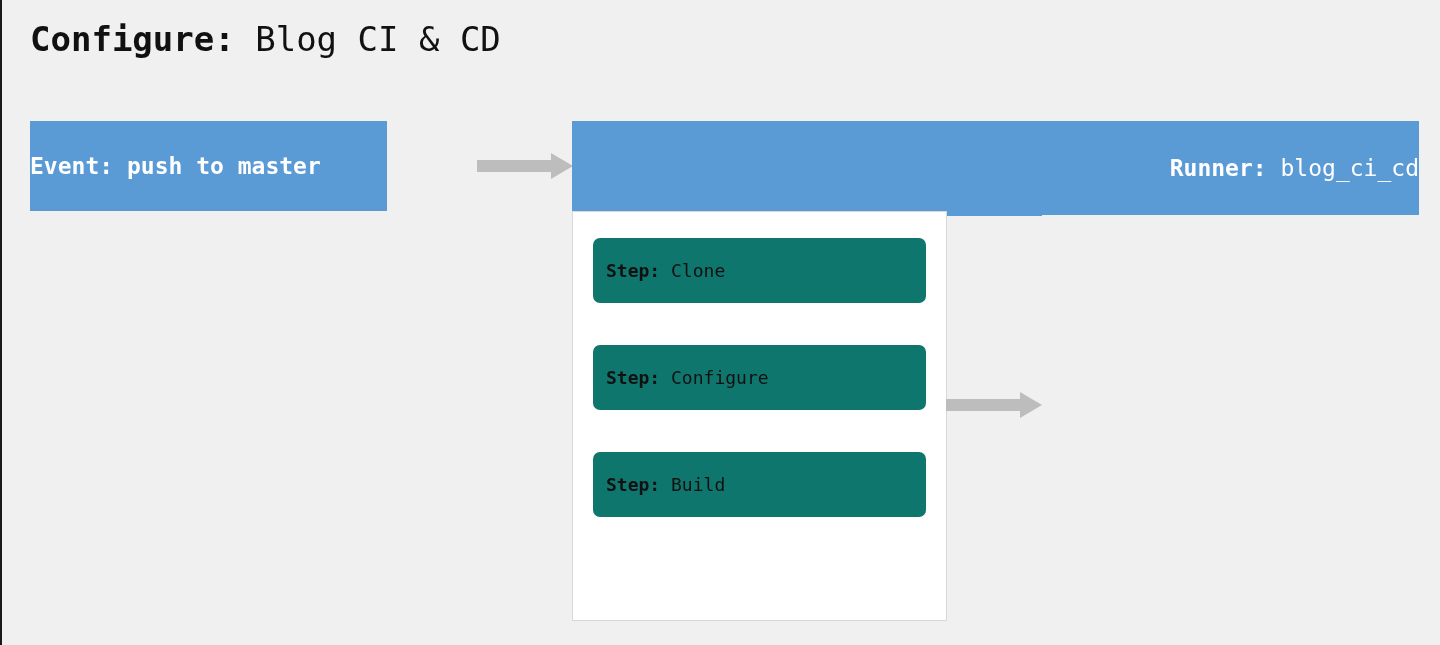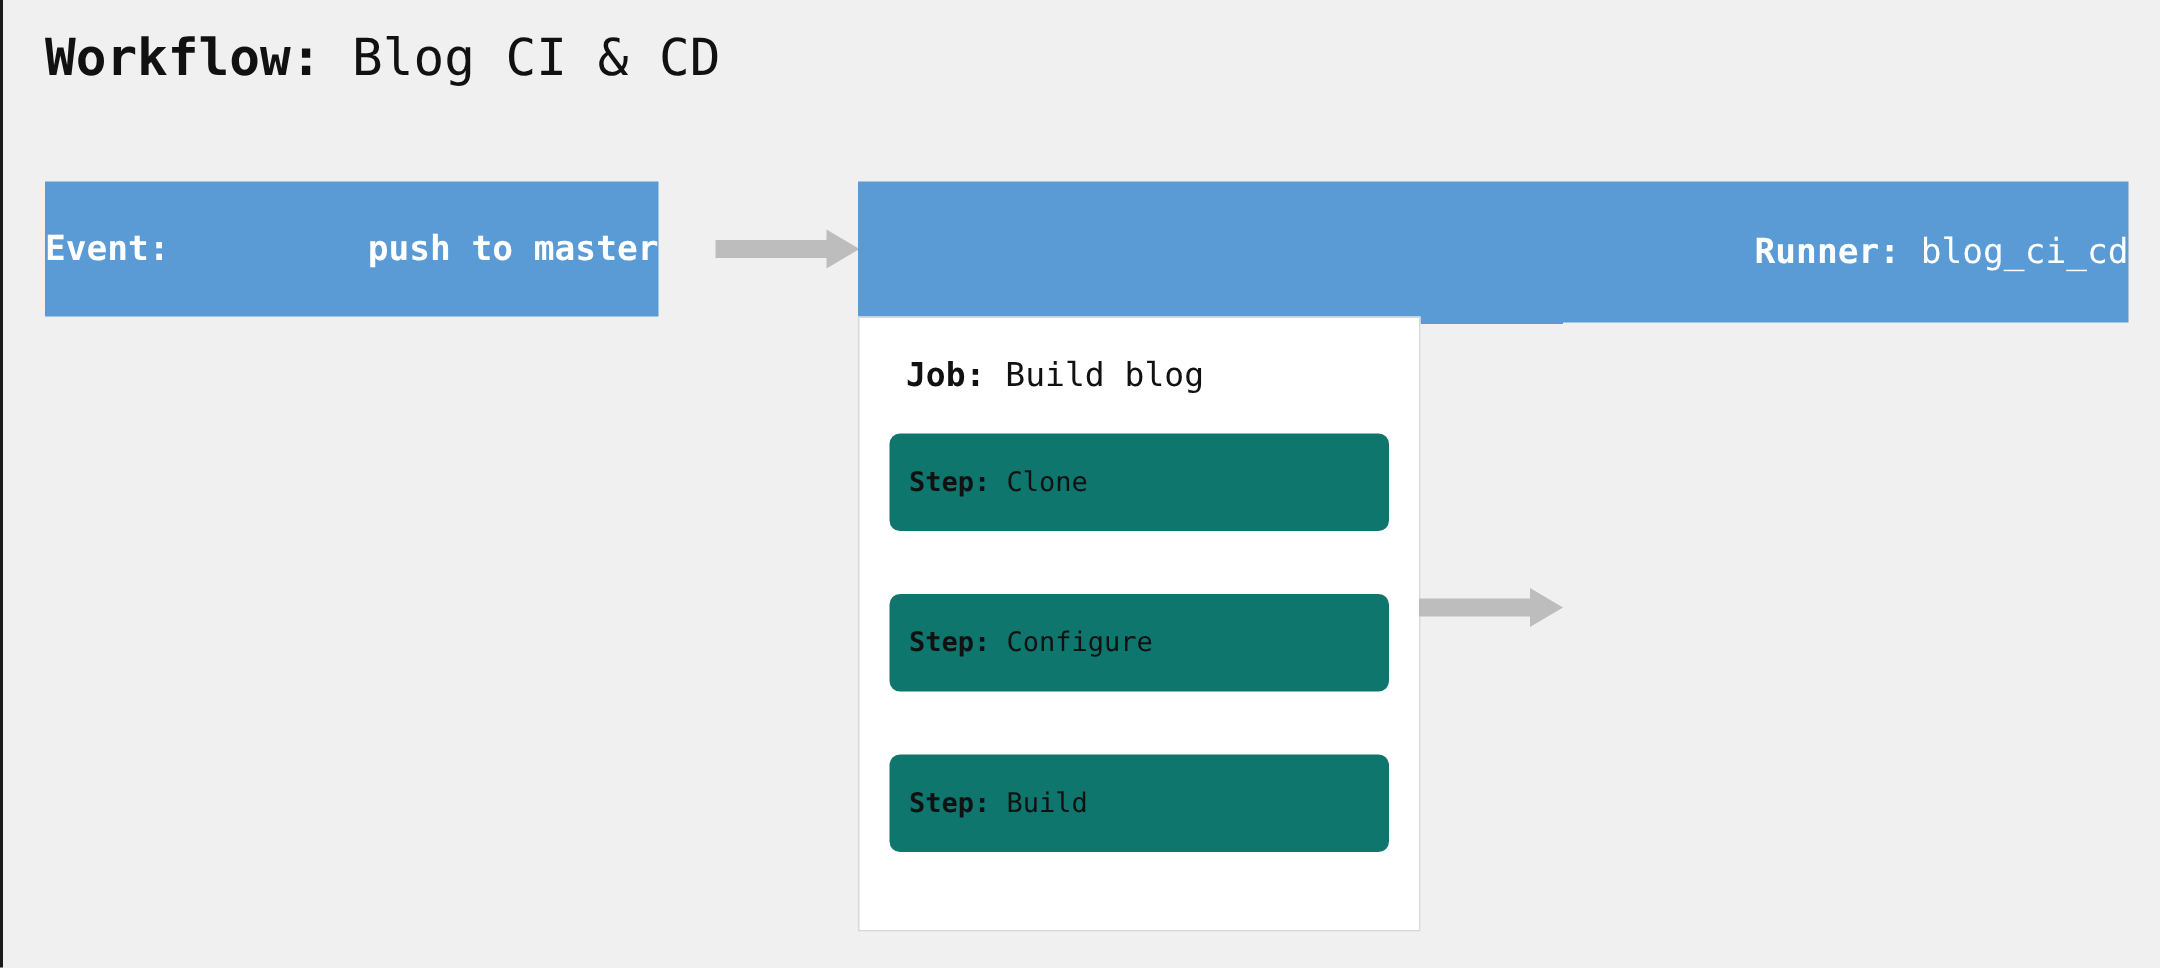--- a/index.html
+++ b/index.html
@@ -30,26 +30,26 @@
     letter-spacing: 0px;
   }
   .title .k { font-weight: bold; }
   .title .v { font-weight: normal; margin-top: 39px; }
 
   
   .event-box {
     position: absolute;
     left: 28px;
     top: 121px;
-    width: 409px;
+    width: 357px;
     height: 90px;
     background: #5b9bd5;
     display: flex;
     align-items: center;
-    justify-content: space-between;
+    justify-content: flex-start;
     color: #ffffff;
     font-size: 23px;
     white-space: nowrap;
   }
   .event-box .k { font-weight: bold; }
   .event-box .v { font-weight: bold; }
 
   
   .arrow {
     position: absolute;
@@ -159,21 +159,21 @@
     color: #111111;
     white-space: nowrap;
   }
   .step-label .k { font-weight: bold; }
   .step-label .v { font-weight: normal; }
 </style>
 </head>
 <body>
 
 <div class="title">
-  <span class="k">Workflow:</span> 
+  <span class="k">Configure:</span> 
   <span class="v">Blog CI &amp; CD</span>
 </div>
 
 <div class="event-box">
   <span class="k">Event:</span>
   <span>&nbsp;</span>
   <span class="v">push to master</span>
 </div>
 
 <div class="arrow" id="arrow-event-runner">
@@ -187,24 +187,20 @@
     <span class="k">Runner:</span>
     <span>&nbsp;</span>
     <span class="v">blog_ci_cd</span>
   </div>
 
   <div class="runner-gap-lip"></div>
 
   <div class="jobs">
 
     <div class="job-card" id="job-card-0">
-      <div class="job-title">
-        <span class="k">Job:</span> 
-        <span class="v">Build blog</span>
-      </div>
 
       <div class="step-box">
         <div class="step-label">
           <span class="k">Step:</span> 
           <span class="v">Clone</span>
         </div>
       </div>
 
       <div class="step-box">
         <div class="step-label">

